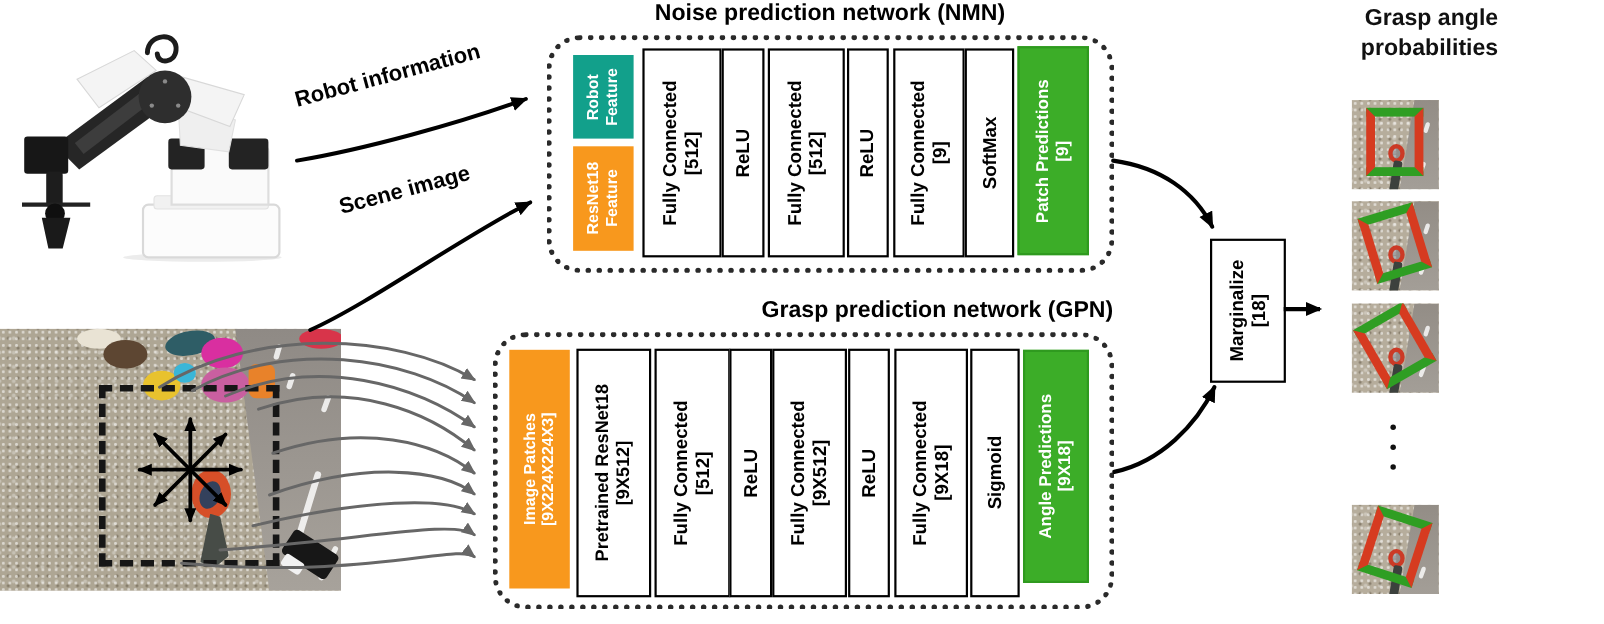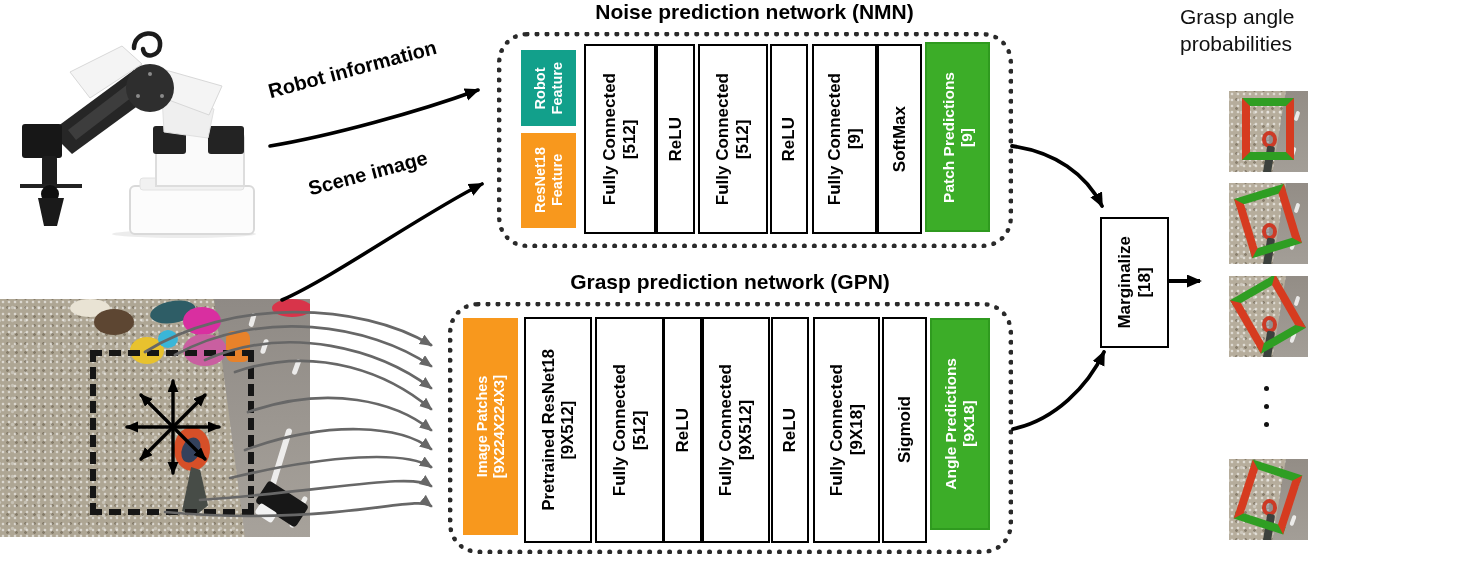--- a/index.html
+++ b/index.html
@@ -8,21 +8,21 @@
     font-family:"Liberation Sans", sans-serif; background:#ffffff;
   }
   .abs { position:absolute; }
   .pre { white-space:pre-line; }
 
   
   .net-title {
     position:absolute; text-align:center; font-weight:bold; font-size:21px; color:#000; z-index:6;
   }
   .grasp-title {
-    position:absolute; text-align:left; font-weight:400; font-size:21px; line-height:1.28; color:#111; z-index:6;
+    position:absolute; text-align:right; font-weight:700; font-size:21px; line-height:1.28; color:#111; z-index:6;
   }
 
   
   .net-box {
     position:absolute; border:5px dotted #2a2a2a; border-radius:30px; background:transparent; z-index:3;
   }
 
   
   .vtext {
     writing-mode:vertical-rl; transform:rotate(180deg);
@@ -260,21 +260,21 @@
 [9]</span>
   </div>
   <div class="layer" style="left:877px; top:44px; width:41px; height:186px;">
     <span class="vtext">SoftMax</span>
   </div>
   <div class="feat green out" style="left:925px; top:42px; width:65px; height:190px; box-sizing:border-box;">
     <span class="vtext">Patch Predictions
 [9]</span>
   </div>
 
-  <div class="net-title" style="left:448px; top:270px; width:564px;">Grasp prediction network (GPN)</div>
+  <div class="net-title" style="left:448px; top:270px; width:564px;text-align:right;">Grasp prediction network (GPN)</div>
   <div class="net-box" style="left:448px; top:302px; width:555px; height:242px;"></div>
 
   <div class="feat orange" style="left:463px; top:318px; width:55px; height:217px;">
     <span class="vtext">Image Patches
 [9X224X224X3]</span>
   </div>
   <div class="layer small" style="left:524px; top:317px; width:64px; height:222px;">
     <span class="vtext">Pretrained ResNet18
 [9X512]</span>
   </div>

